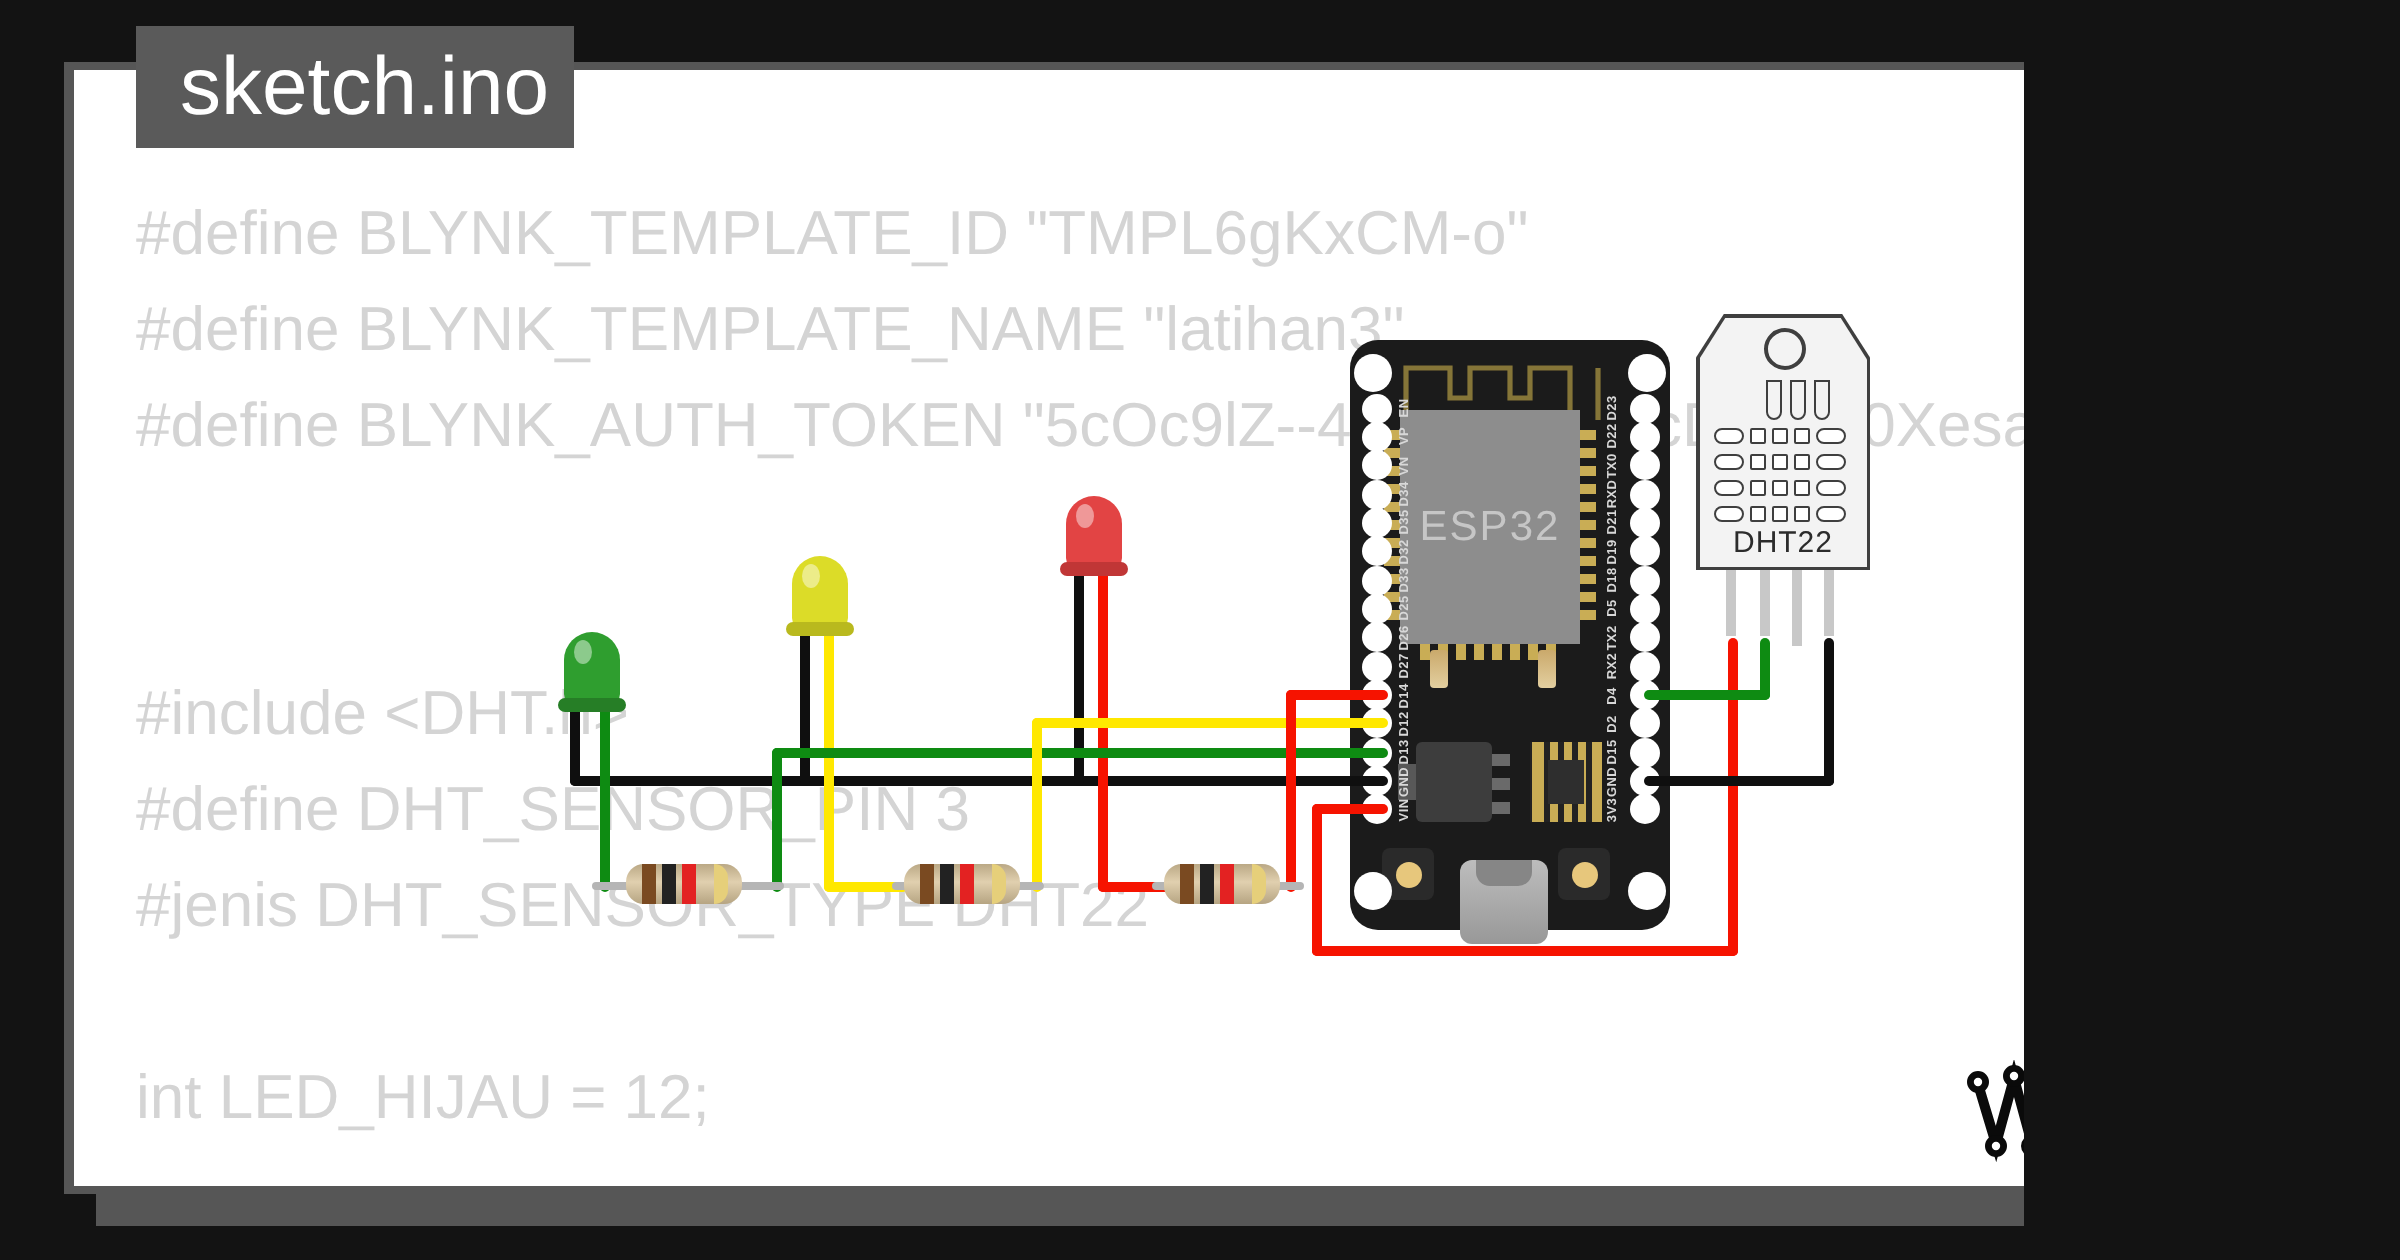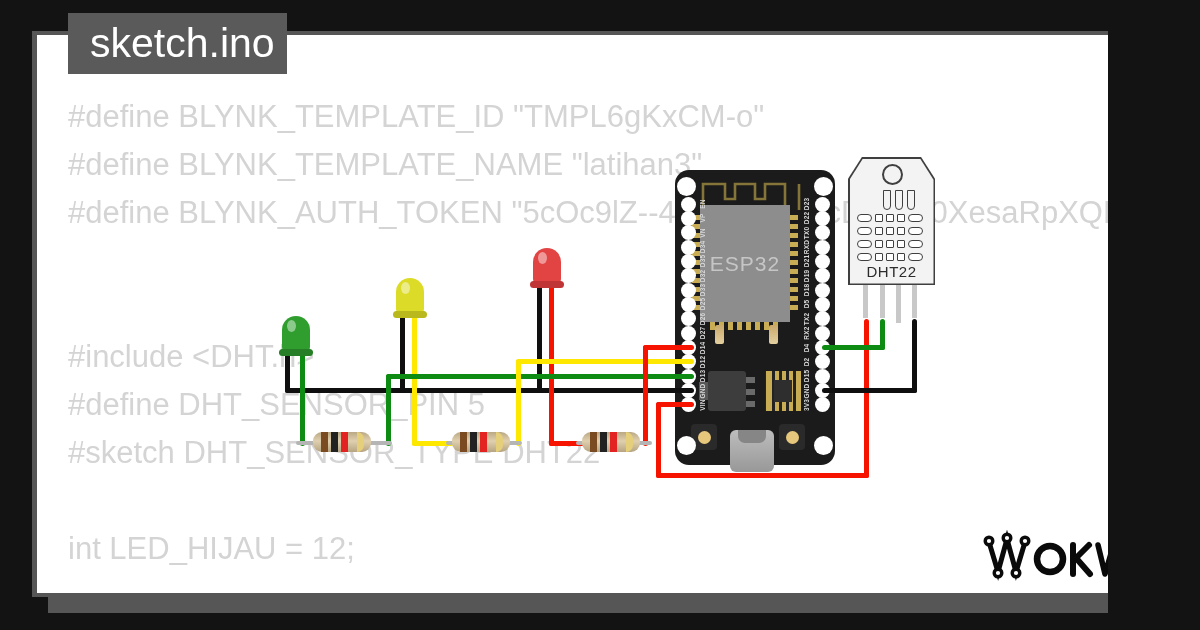--- a/index.html
+++ b/index.html
@@ -1,16 +1,16 @@
 <!DOCTYPE html>
 <html style="--background: #131313; --frame-gray: #565656; --panel-white: #ffffff; --tab-bg: #5a5a5a; --tab-text: #ffffff; --code-text: #d4d4d4; --wire-red: #f61300; --wire-green: #0e8b12; --wire-yellow: #ffe800; --wire-black: #0f0f0f; --board-black: #1b1b1b; --chip-gray: #8d8d8d; --gold: #c9ad55; --resistor-body: #d9c49b; --res-brown: #7a4a21; --res-black: #222222; --res-red: #e32222; --res-gold: #e6cf7a; --led-green: #2f9e2f; --led-yellow: #dcdc28; --led-red: #e24444; --dht-body: #f3f3f3; --dht-outline: #3f3f3f;"><head>
 <meta charset="utf-8">
 <style>
   html,body{margin:0;padding:0;background:#131313;}
-  .stage{position:relative;width:1108px;height:630px;overflow:hidden;
+  .stage{position:relative;width:1012px;height:630px;overflow:hidden;
          background:var(--background,#131313);font-family:"Liberation Sans",sans-serif;}
   .abs{position:absolute;}
 
   
   .shadow{left:48px;top:48px;width:1135px;height:565px;background:var(--frame-gray,#565656);}
   .frame-border{left:32px;top:31px;width:1135px;height:566px;background:var(--frame-gray,#565656);}
   .panel{left:37px;top:35px;width:1127px;height:558px;background:var(--panel-white,#fff);}
   .tab{left:68px;top:13px;width:219px;height:61px;background:var(--tab-bg,#5a5a5a);
        color:var(--tab-text,#fff);font-size:41px;line-height:61px;padding-left:22px;box-sizing:border-box;}
 
@@ -104,22 +104,22 @@
   <div class="abs panel"></div>
   <div class="abs tab"><span>sketch.ino</span></div>
 
   <div class="abs code-wrap">
     <div class="code-line">#define BLYNK_TEMPLATE_ID "TMPL6gKxCM-o"</div>
     <div class="code-line">#define BLYNK_TEMPLATE_NAME "latihan3"</div>
     <div class="code-line">#define BLYNK_AUTH_TOKEN "5cOc9lZ--4fM8kTzQj1cDWBq0XesaRpXQMp2u</div>
     <div class="code-line"></div>
     <div class="code-line"></div>
     <div class="code-line">#include &lt;DHT.h&gt;</div>
-    <div class="code-line">#define DHT_SENSOR_PIN 5</div>
-    <div class="code-line">#sketch DHT_SENSOR_TYPE DHT22</div>
+    <div class="code-line">#define DHT_SENSOR_PIN 3</div>
+    <div class="code-line">#jenis DHT_SENSOR_TYPE DHT22</div>
     <div class="code-line"></div>
     <div class="code-line">int LED_HIJAU = 12;</div>
   </div>
 
   <div class="abs board">
     <svg style="position:absolute;left:22px;top:4px;" width="116" height="38" viewBox="0 0 116 38">
       <polyline points="6,36 6,10 28,10 28,25 38,25 38,10 58,10 58,25 68,25 68,10 88,10 88,36" fill="none" stroke="#857538" stroke-width="2.6"></polyline>
       <line x1="102" y1="10" x2="102" y2="36" stroke="#857538" stroke-width="2.6"></line>
     </svg>
     <div class="chip-pins l"></div>

